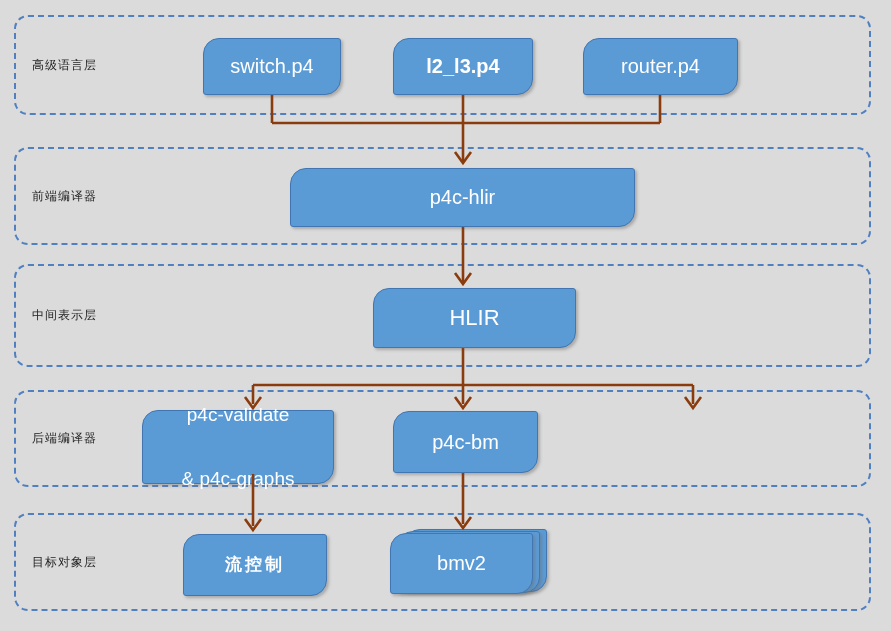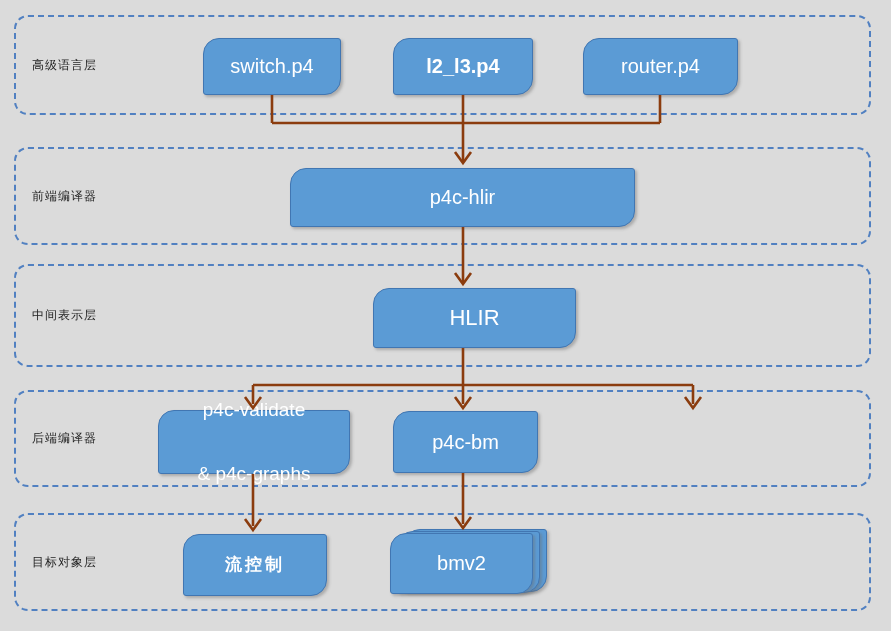--- a/index.html
+++ b/index.html
@@ -113,21 +113,21 @@
   </div>
 
   <div class="node big" style="left:290px;top:168px;width:345px;height:59px;">
     <span>p4c-hlir</span>
   </div>
 
   <div class="node big" style="left:362px;top:288px;width:203px;height:60px;font-size:22px;margin-left:11px;">
     <span>HLIR</span>
   </div>
 
-  <div class="node" style="left:158px;top:410px;width:192px;height:64px;gap:40px;">
+  <div class="node" style="left:142px;top:410px;width:192px;height:74px;gap:40px;">
     <span>p4c-validate</span>
     <span>&amp; p4c-graphs</span>
   </div>
   <div class="node big" style="left:393px;top:411px;width:145px;height:62px;">
     <span>p4c-bm</span>
   </div>
 
   <div class="node cn" style="left:183px;top:534px;width:144px;height:62px;">
     <span>流控制</span>
   </div>

